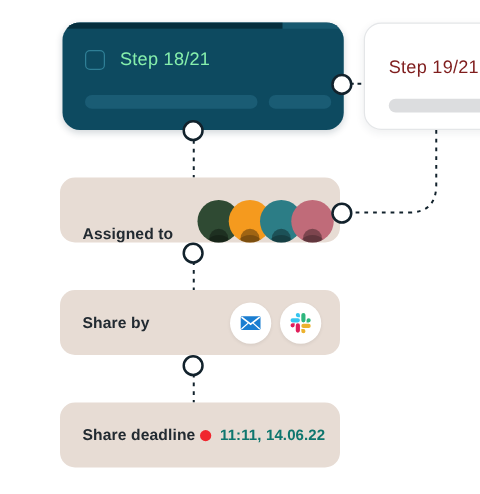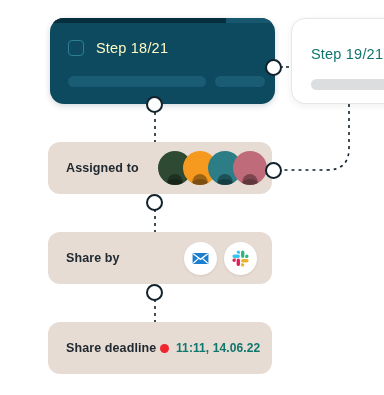--- a/index.html
+++ b/index.html
@@ -66,21 +66,21 @@
   }
   .checkbox {
     width: 16px;
     height: 16px;
     border: 1.6px solid #2f7f96;
     border-radius: 4px;
     background: transparent;
     box-sizing: border-box;
   }
   .step-title {
-    color: #fef9c3;
+    color: #86efac;
     font-size: 14.5px;
     letter-spacing: .2px;
   }
   .step-bars {
     position: absolute;
     left: 18px;
     top: 58px;
     display: flex;
     gap: 9px;
     align-items: center;
@@ -104,21 +104,21 @@
     border: 1px solid #e4e6e8;
     border-radius: 14px;
     box-shadow: 0 2px 7px rgba(30,40,50,.07);
     overflow: hidden;
     box-sizing: border-box;
   }
   .step-card-next .step-title-next {
     position: absolute;
     left: 19px;
     top: 27px;
-    color: #0f766e;
+    color: #7f1d1d;
     font-size: 14.5px;
     letter-spacing: .2px;
   }
   .step-card-next .bar-next {
     position: absolute;
     left: 19px;
     top: 60px;
     height: 11px;
     width: 116px;
     border-radius: 6px;
@@ -129,21 +129,21 @@
   .info-row {
     position: absolute;
     left: 48px;
     width: 224px;
     height: 52px;
     background: #e7dcd4;
     border-radius: 12px;
     display: flex;
     align-items: center;
   }
-  #row-assigned { top: 142px; }
+  #row-assigned { top: 142px; align-items: flex-end; }
   #row-share    { top: 232px; }
   #row-deadline { top: 322px; }
 
   .row-label {
     margin-left: 18px;
     font-size: 12.5px;
     font-weight: bold;
     color: #222a31;
     letter-spacing: .1px;
     white-space: nowrap;

